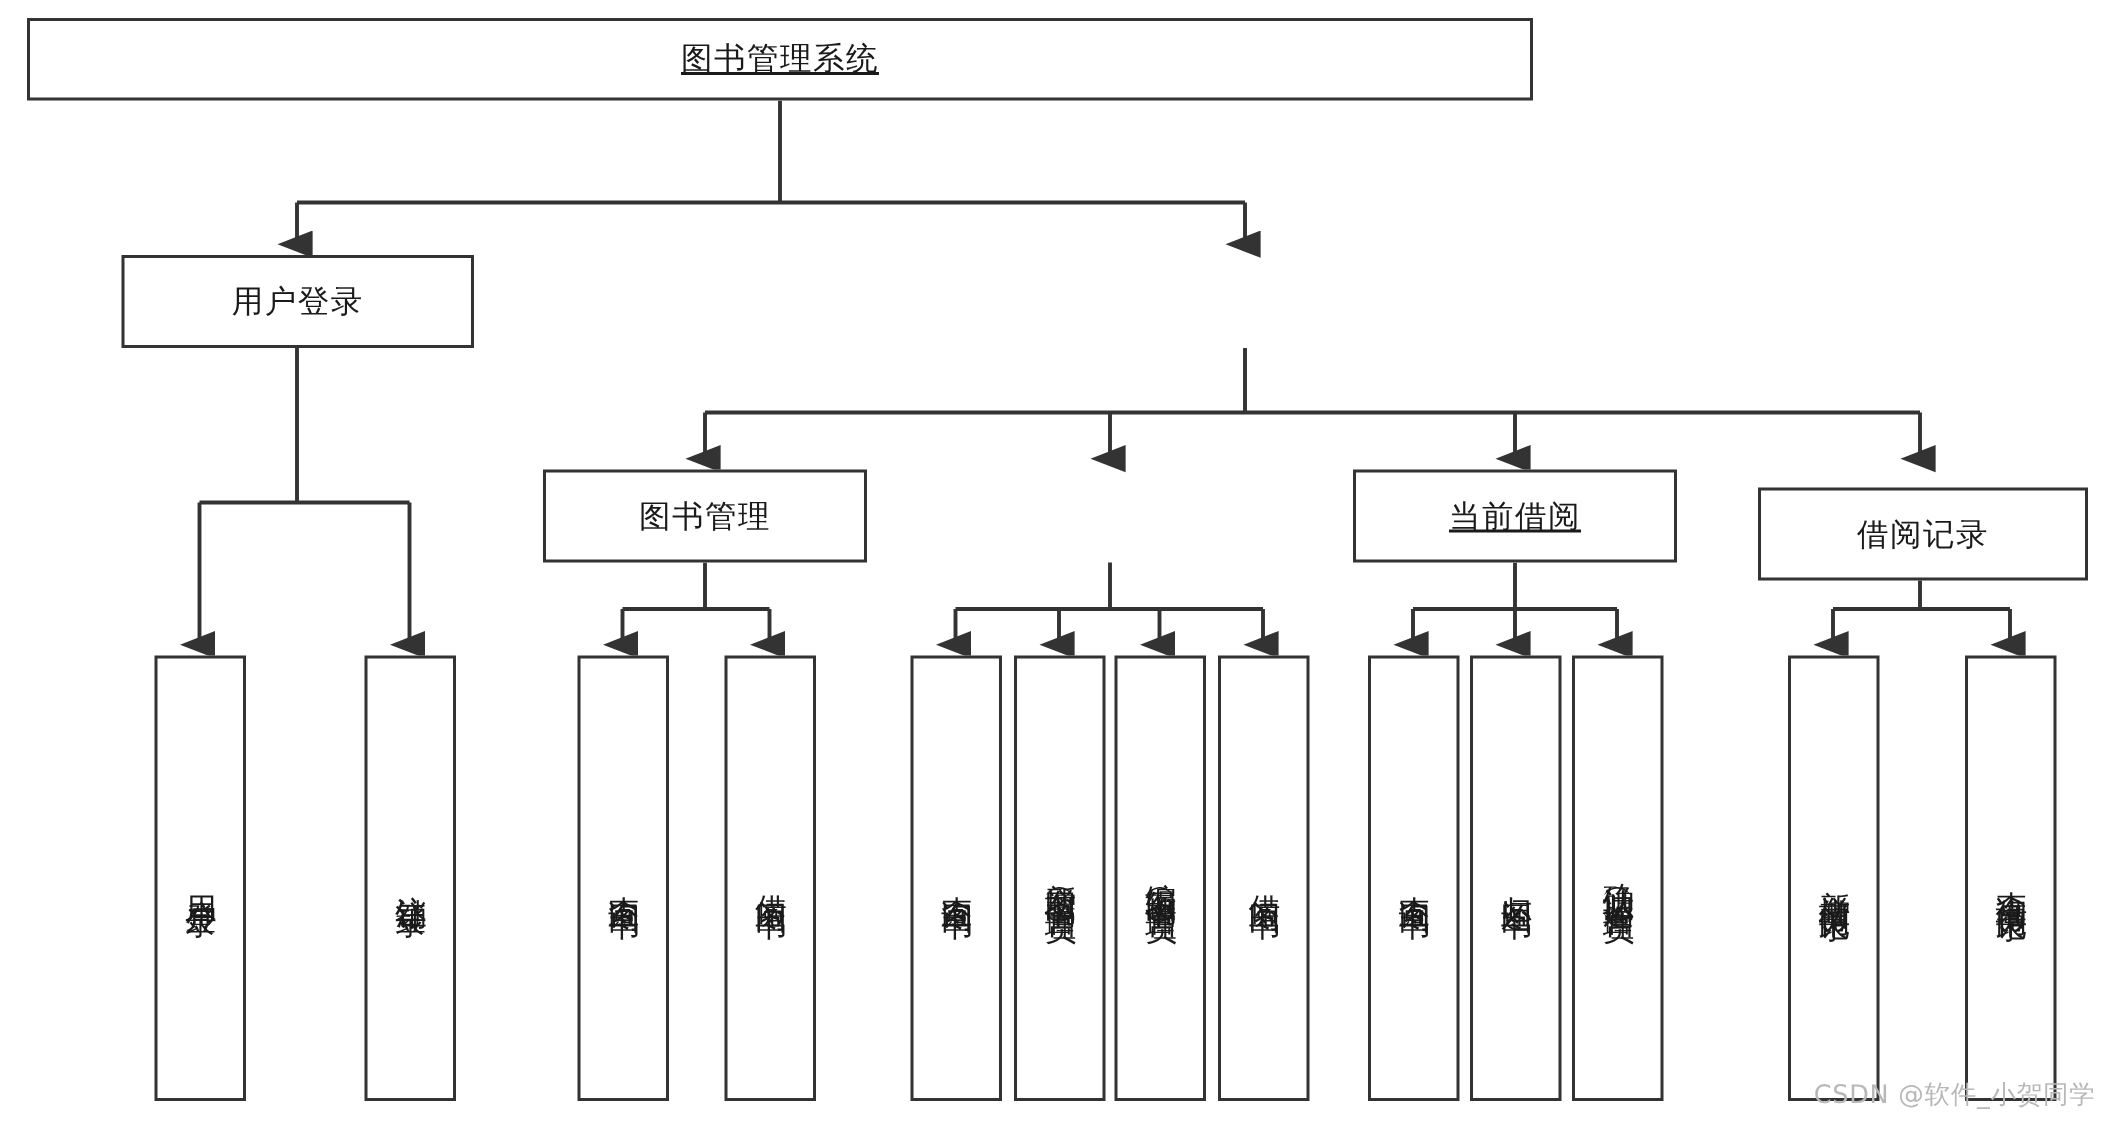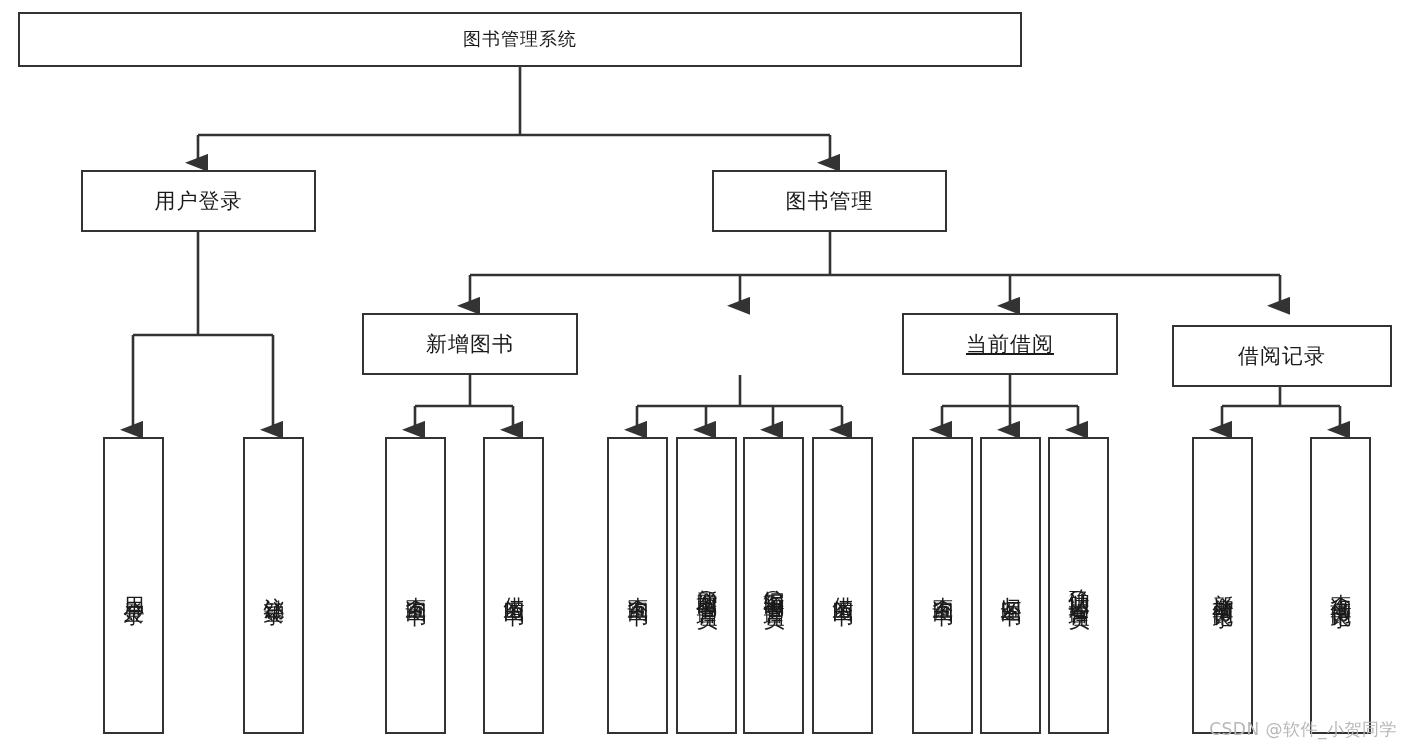--- a/index.html
+++ b/index.html
@@ -38,22 +38,23 @@
   .node .label {
     display: block;
     text-align: center;
     line-height: 1.15;
   }
   .node.horiz .label {
     font-size: 21px;
     letter-spacing: 1px;
   }
   .node.root .label {
-    font-size: 18px;
+    font-size: 21px;
     letter-spacing: 1px;
+    text-decoration: underline;
   }
   .node.vert {
     align-items: center;
     justify-content: center;
   }
   .node.vert .label {
     writing-mode: vertical-rl;
     text-orientation: upright;
     font-size: 21px;
     letter-spacing: 3px;
@@ -126,26 +127,23 @@
     </g>
   </svg>
 
   <div class="node root horiz" style="left:18px; top:12px; width:1004px; height:55px;">
     <span class="label">图书管理系统</span>
   </div>
 
   <div class="node horiz" style="left:81px; top:170px; width:235px; height:62px;">
     <span class="label">用户登录</span>
   </div>
-  <div class="node horiz" style="left:712px; top:170px; width:235px; height:62px;">
-    <span class="label">图书管理</span>
-  </div>
 
   <div class="node horiz" style="left:362px; top:313px; width:216px; height:62px;">
-    <span class="label">新增图书</span>
+    <span class="label">图书管理</span>
   </div>
   <div class="node horiz" style="left:902px; top:313px; width:216px; height:62px;text-decoration:underline;">
     <span class="label">当前借阅</span>
   </div>
   <div class="node horiz" style="left:1172px; top:313px; width:220px; height:62px;margin-top:12px;">
     <span class="label">借阅记录</span>
   </div>
 
   <div class="node vert" style="left:103px; top:437px; width:61px; height:297px;">
     <span class="label">用户登录</span>

